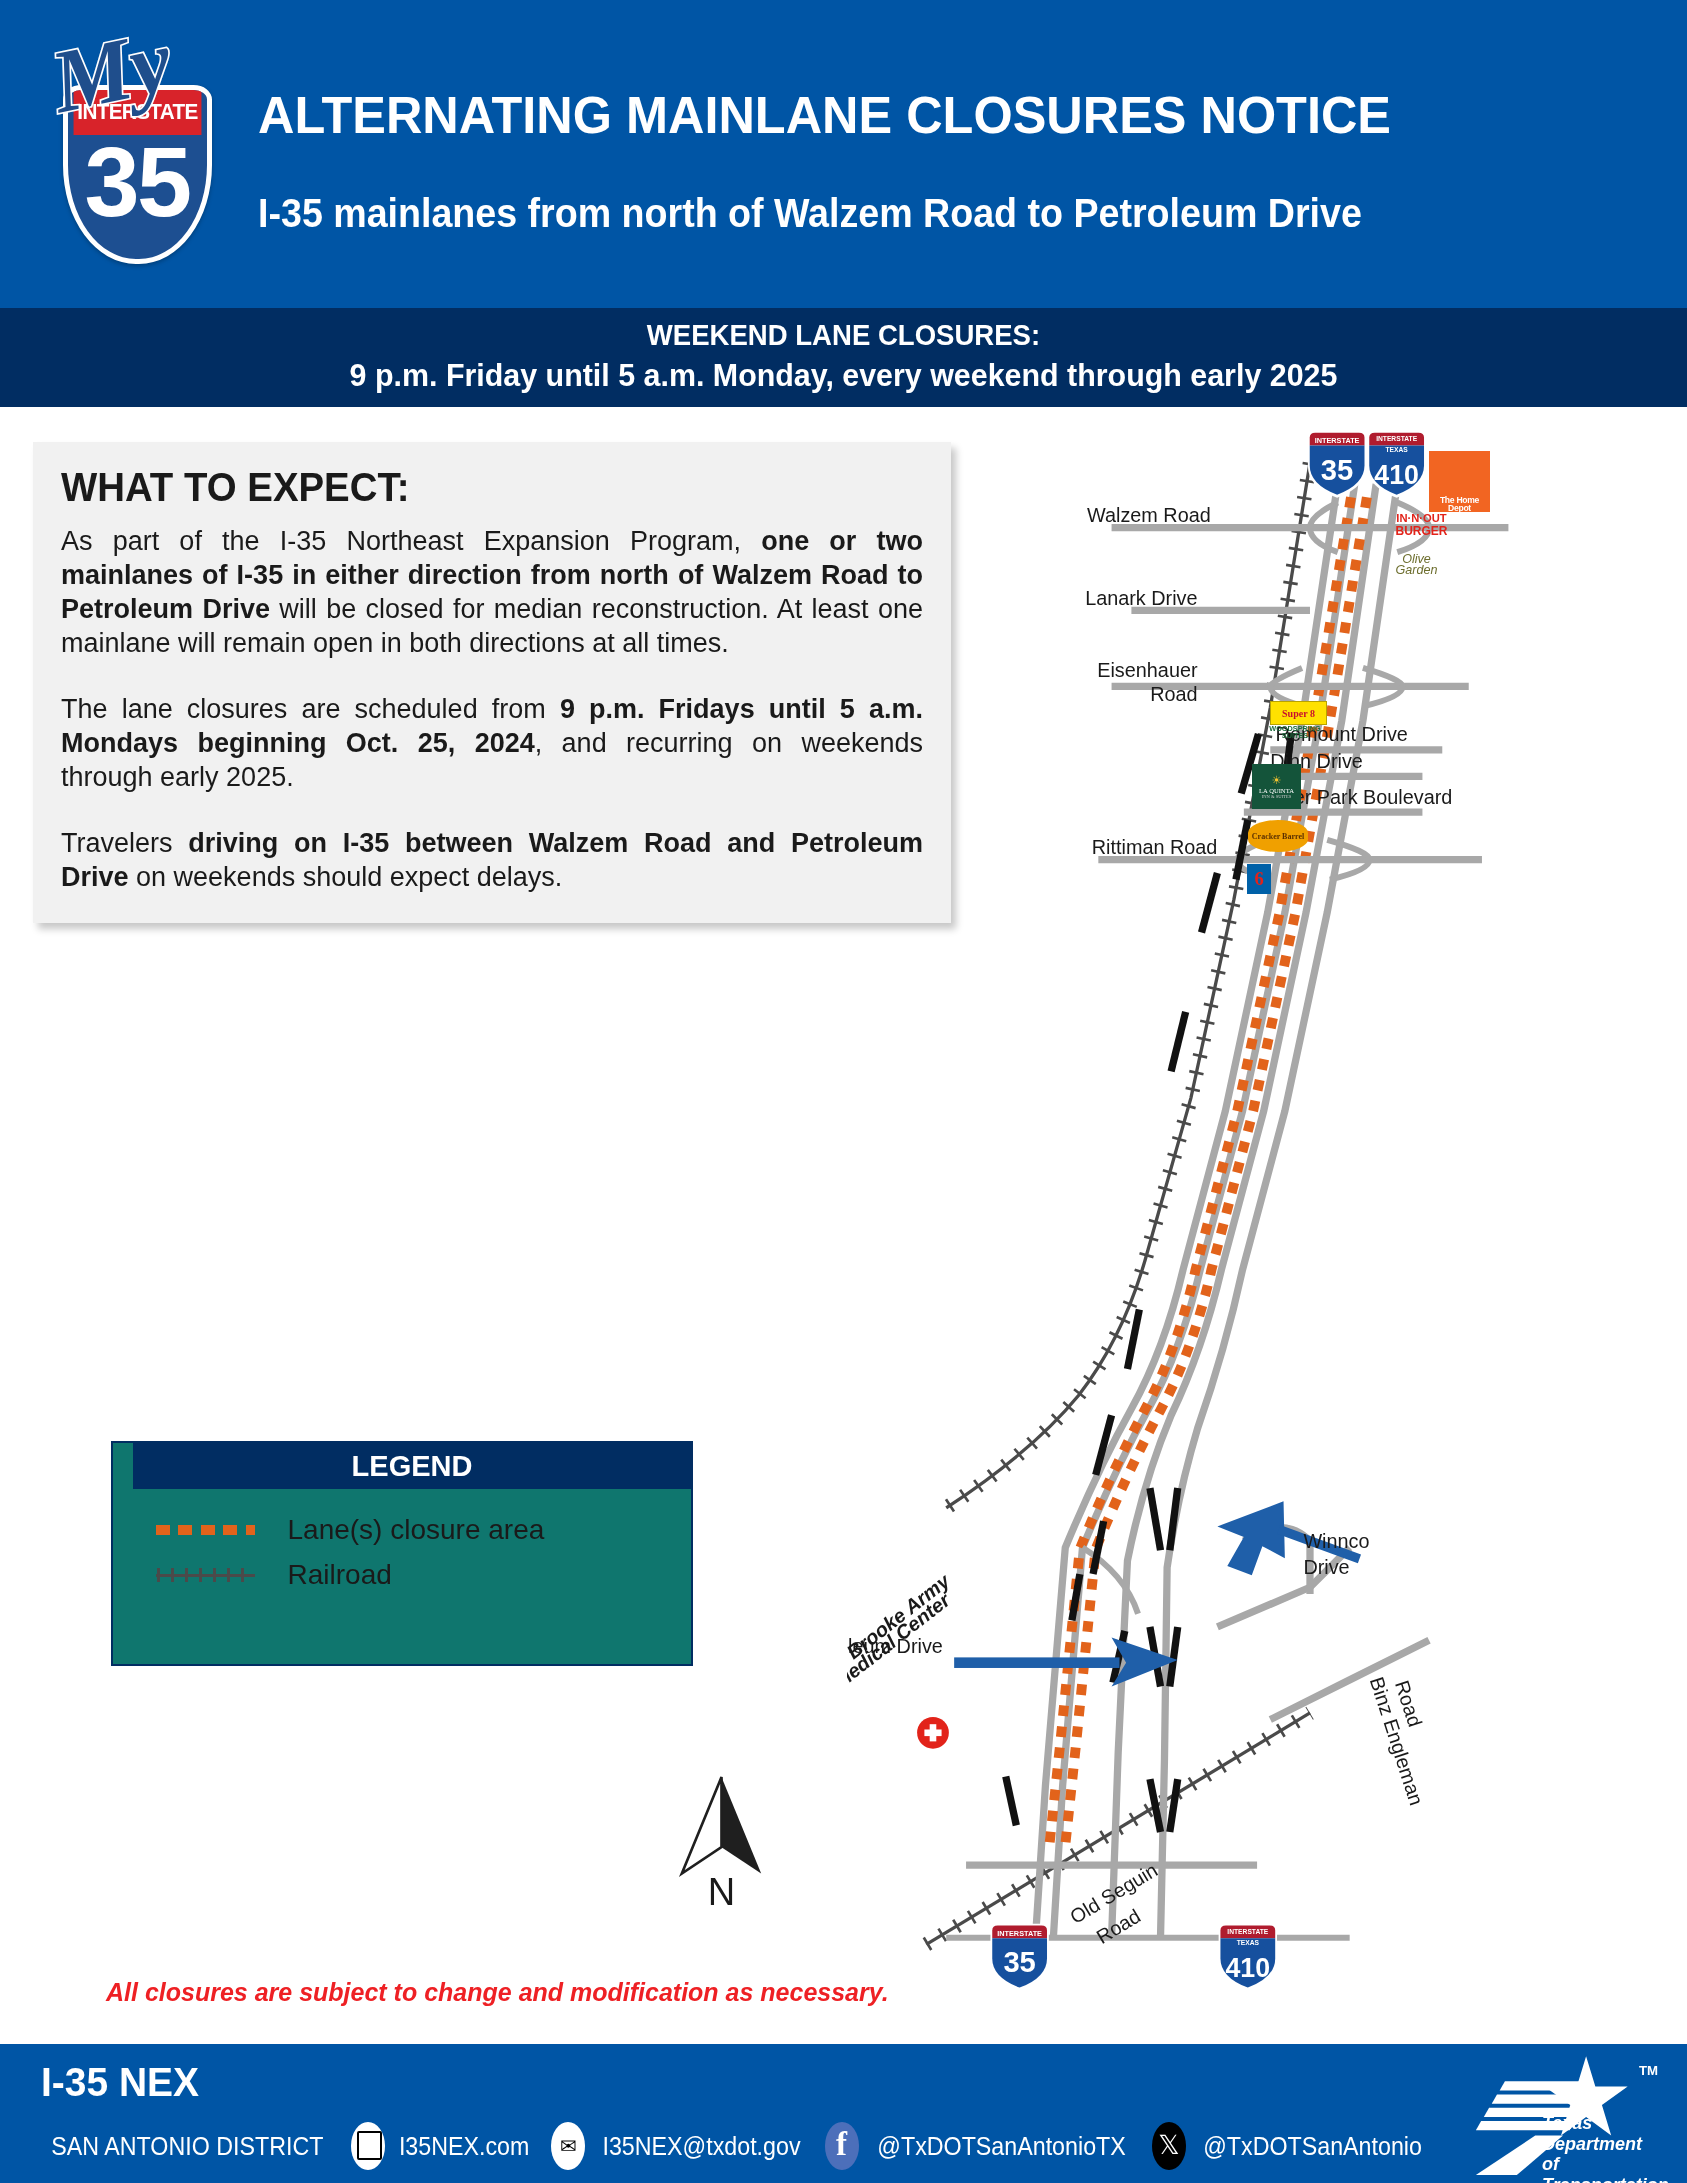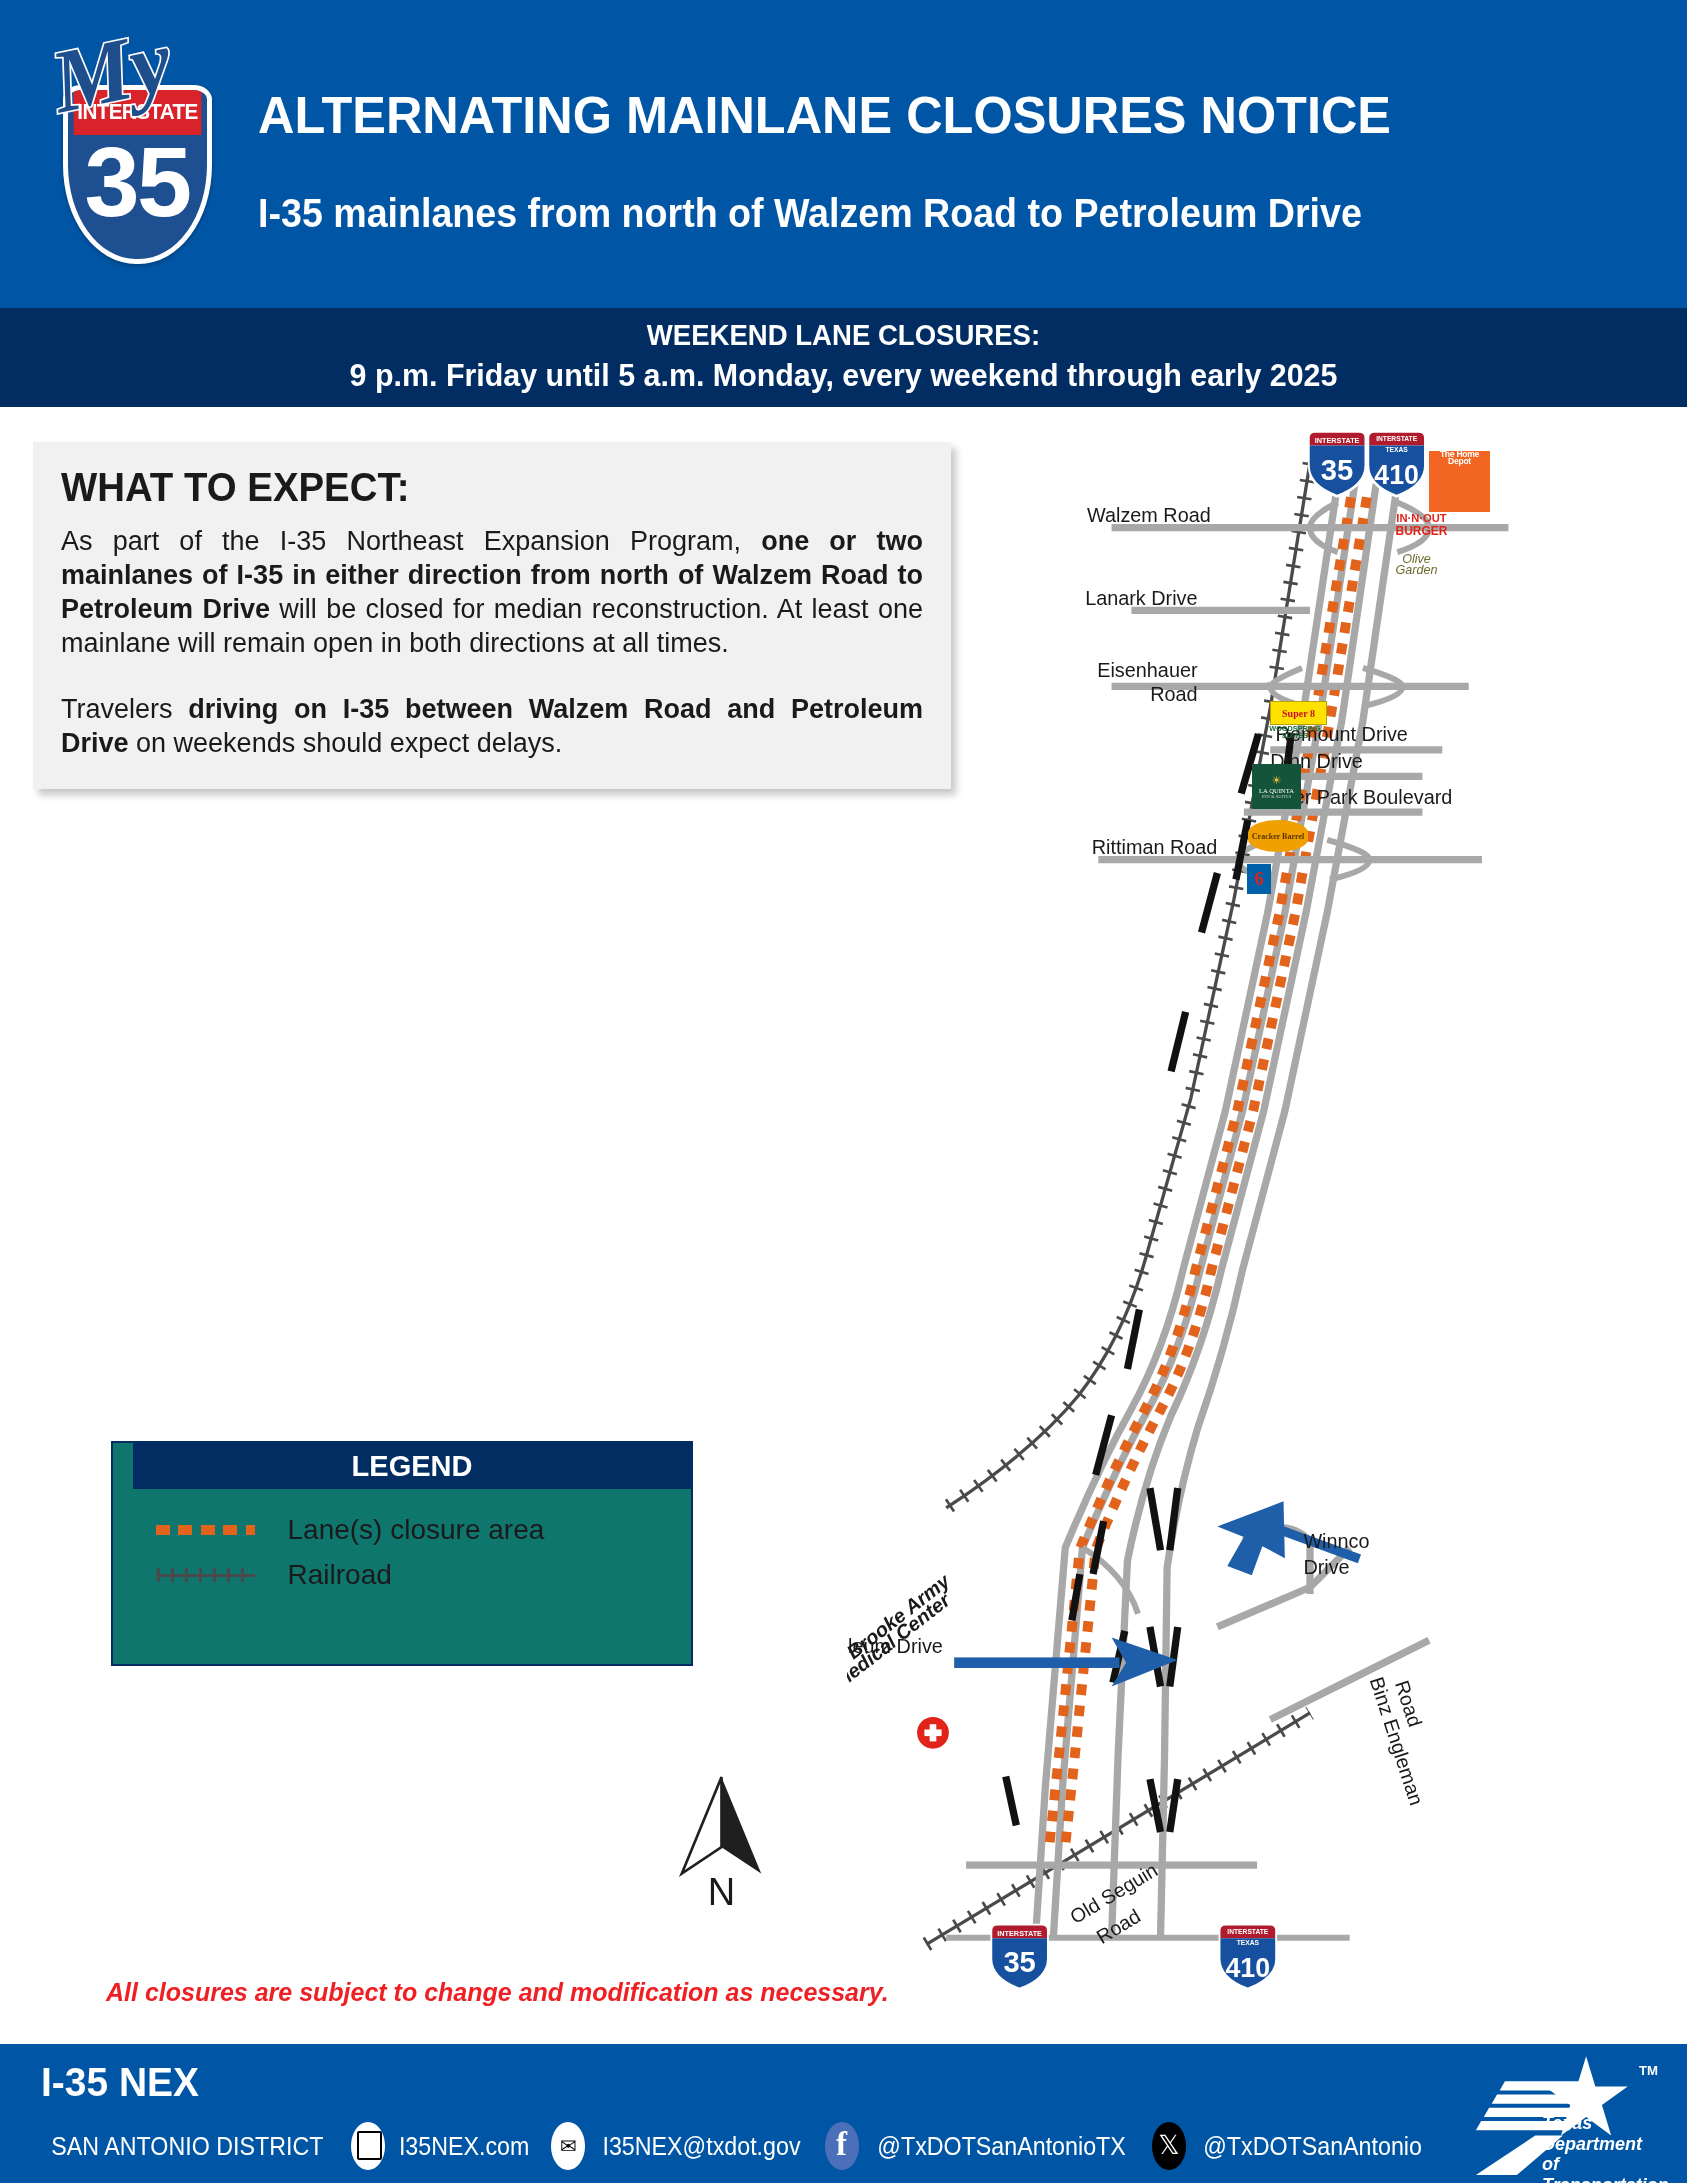--- a/index.html
+++ b/index.html
@@ -123,21 +123,21 @@
   
   #map { position:absolute; left:847px; top:423px; width:840px; height:1601px; }
   #map svg { display:block; }
   .mlabel { font-family:"Liberation Sans", sans-serif; font-size:30px; fill:#1a1a1a; }
   .mlabel-b { font-family:"Liberation Sans", sans-serif; font-size:30px; fill:#1a1a1a; font-weight:bold; font-style:italic; }
 
   
   .biz { position:absolute; }
   .biz-hd { background:#f26522; color:#fff; font-weight:bold;
             font-family:"Liberation Sans Narrow","Liberation Sans",sans-serif;
-            display:flex; align-items:flex-start; justify-content:center; font-size:8.6px;
+            display:flex; align-items:flex-end; justify-content:center; font-size:8.6px;
             text-align:center; line-height:7.3px; letter-spacing:-0.3px; }
   .biz-ino { color:#e2231a; font-weight:bold; font-size:11.2px; text-align:center;
              font-family:"Liberation Sans Narrow","Liberation Sans",sans-serif; }
   .biz-og  { color:#6d6e2e; font-size:12.6px; font-style:italic; text-align:center;
              font-family:Liberation Sans, sans-serif; line-height:11.2px; }
   .biz-s8  { background:#ffe100; border:0.7px solid #b8a200; display:flex;
              align-items:center; justify-content:center; }
   .biz-ws  { color:#1c6b3c; font-weight:bold; font-size:7.3px; text-align:center;
              font-family:"Liberation Sans Narrow","Liberation Sans",sans-serif; line-height:6.6px; }
   .biz-lq  { background:#14543a; color:#f4c430; display:flex; flex-direction:column;
@@ -203,20 +203,23 @@
   <div id="band-l1">WEEKEND LANE CLOSURES:</div>
   <div id="band-l2">9 p.m. Friday until 5 a.m. Monday, every weekend through early 2025</div>
 </div>
 
 <div id="expect">
   <h2>WHAT TO EXPECT:</h2>
   <p>
     <span>As part of the I-35 Northeast Expansion Program, </span><b>one or two mainlanes of I-35 in either direction from north of Walzem Road to Petroleum Drive</b><span> will be closed for median reconstruction. At least one mainlane will remain open in both directions at all times.</span>
   </p>
   <p>
+    <span>The lane closures are scheduled from </span><b>9 p.m. Fridays until 5 a.m. Mondays beginning Oct. 25, 2024</b><span>, and recurring on weekends through early 2025.</span>
+  </p>
+  <p>
     <span>Travelers </span><b>driving on I-35 between Walzem Road and Petroleum Drive</b><span> on weekends should expect delays.</span>
   </p>
 </div>
 
 <div id="legend">
   <div id="legend-title">LEGEND</div>
   <div id="legend-rows">
     <div class="leg-row">
       <div class="leg-key">
           <div class="dash-closure"></div>

